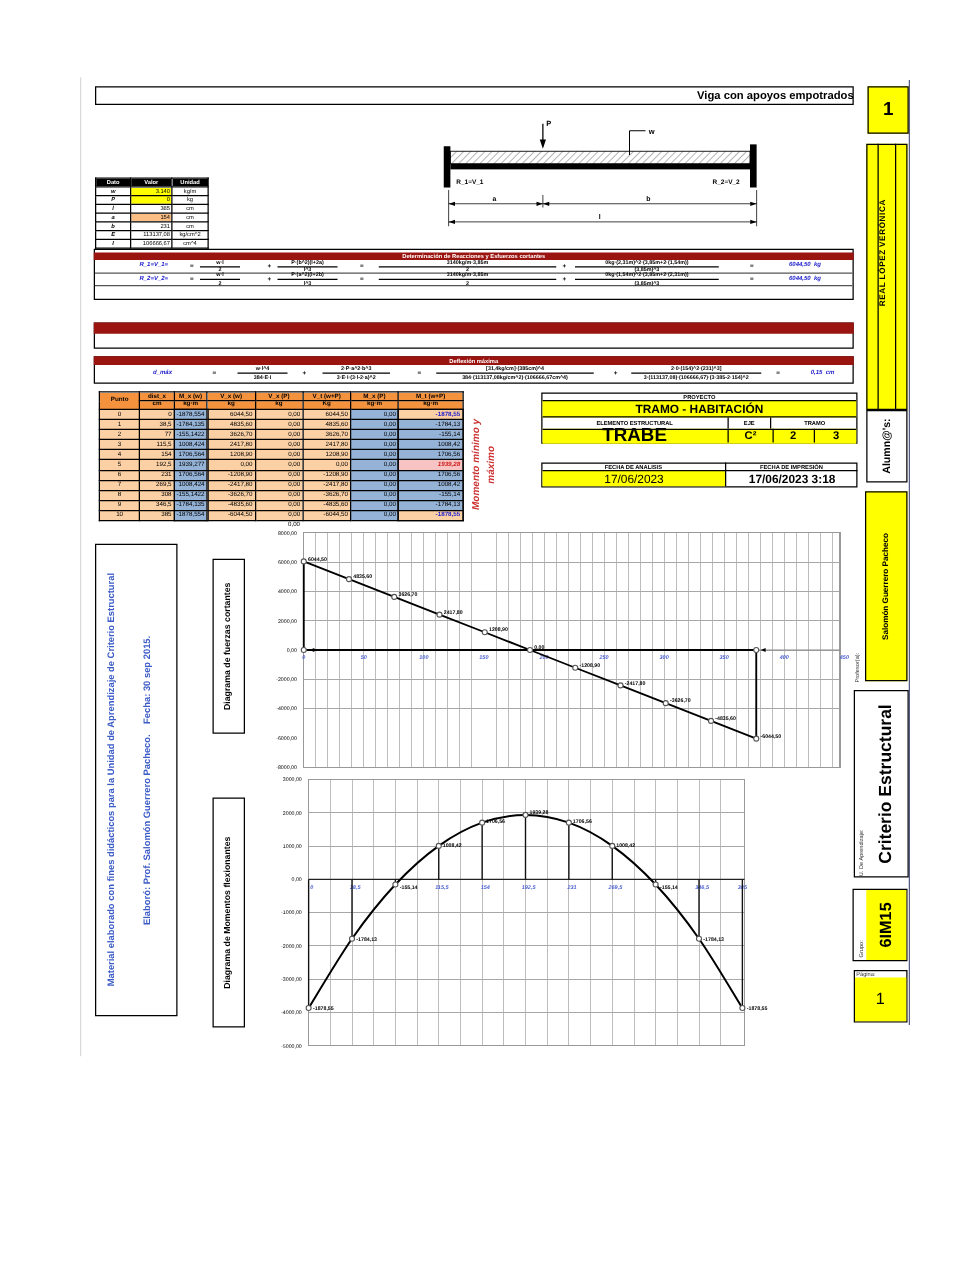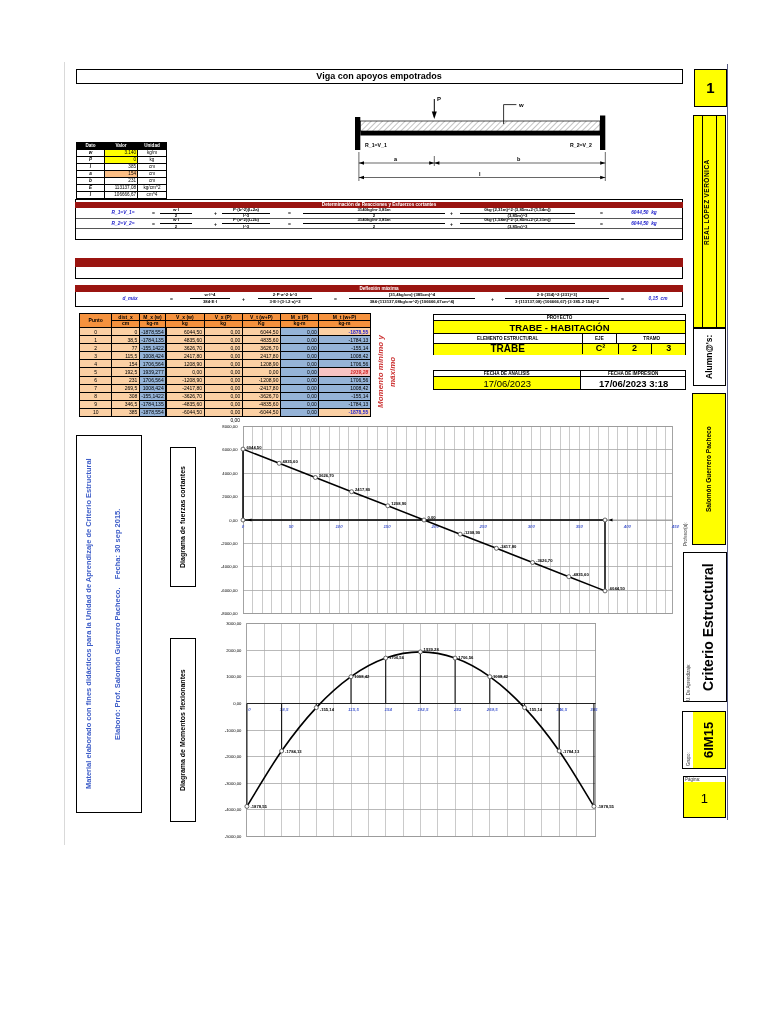--- a/index.html
+++ b/index.html
@@ -23,21 +23,21 @@
 #mt .hd2 td{height:5.6px;line-height:5.6px}
 #mt .pc{background:#fbd0a4;text-align:center;padding:0}
 #mt .oc{background:#fbd0a4}
 #mt .bc{background:#95b3d7}
 #mt .pk{background:#f7c3c3;color:#d02020;font-weight:bold;font-style:italic}
 #mt .rb{color:#2222cc;font-weight:bold}
 </style></head>
 <body>
 
 <div class="bx" style="left:76px;top:69px;width:607px;height:15px;"></div>
-<div class="ab" style="left:75px;top:71px;width:608px;text-align:center;font-size:9px;font-weight:bold">Viga con apoyos empotrados</div>
+<div class="ab" style="left:75px;top:71px;width:608px;text-align:right;font-size:9px;font-weight:bold">Viga con apoyos empotrados</div>
 
 <div class="bx" style="left:694px;top:69px;width:33px;height:38px;background:#ffff00;border-width:1.5px;text-align:center;line-height:35px;font-size:15px;font-weight:bold">1</div>
 <div class="bx" style="left:693px;top:115px;width:33px;height:213px;background:#ffff00"></div>
 <div class="ab" style="left:702px;top:115px;width:0;height:213px;border-left:1px solid #000"></div>
 <div class="ab" style="left:716px;top:115px;width:0;height:213px;border-left:1px solid #000"></div>
 <div class="ab vt" style="left:703px;top:115px;width:13px;height:175px;text-align:center;font-size:6.5px;font-weight:bold;letter-spacing:0.5px">REAL LÓPEZ VERÓNICA</div>
 <div class="bx" style="left:693px;top:328px;width:33px;height:58px;"></div>
 <div class="ab vt" style="left:693px;top:328px;width:33px;height:58px;text-align:center;font-size:8.5px;font-weight:bold;line-height:33px">Alumn@'s:</div>
 <div class="bx" style="left:692px;top:393px;width:34px;height:152px;background:#ffff00"></div>
 <div class="ab vt" style="left:683px;top:480px;width:8px;height:66px;font-size:4.5px;color:#333">Profesor(a):</div>
@@ -366,26 +366,26 @@
 </tbody>
   </table>
 <div class="ab" style="left:138.5px;top:327.3px;width:28px;height:89.6px;border:1.4px solid #000;box-sizing:border-box"></div>
 <div class="ab" style="left:318px;top:327.3px;width:53.4px;height:89.6px;border:1.4px solid #000;box-sizing:border-box"></div>
 <div class="ab" style="left:204px;top:418px;width:36px;text-align:right;font-size:4.9px">0,00</div>
 <div class="ab vt" style="left:376px;top:327px;width:12px;height:90px;font-size:8px;font-weight:bold;font-style:italic;color:#cc3333;text-align:center">Momento mínimo y</div>
 <div class="ab vt" style="left:388px;top:327px;width:12px;height:90px;font-size:8px;font-weight:bold;font-style:italic;color:#cc3333;text-align:center">máximo</div>
 
 <div class="bx" style="left:433px;top:314px;width:253px;height:41px;border-width:1.3px"></div>
 <div class="ab" style="left:433px;top:314.5px;width:253px;text-align:center;font-size:4.6px;font-weight:bold">PROYECTO</div>
-<div class="ab" style="left:434px;top:320px;width:251px;height:13.5px;background:#ffff00;border-top:1px solid #000;border-bottom:1px solid #000;box-sizing:border-box;text-align:center;font-size:9.5px;font-weight:bold;line-height:13px">TRABE - HABITACIÓN</div>
+<div class="ab" style="left:434px;top:320px;width:251px;height:13.5px;background:#ffff00;border-top:1px solid #000;border-bottom:1px solid #000;box-sizing:border-box;text-align:center;font-size:9.5px;font-weight:bold;line-height:13px">TRAMO - HABITACIÓN</div>
 <div class="ab" style="left:433px;top:333.5px;width:149.4px;height:9.8px;text-align:center;font-size:4.6px;font-weight:bold;line-height:10px;border-right:1px solid #000">ELEMENTO ESTRUCTURAL</div>
 <div class="ab" style="left:582.4px;top:333.5px;width:35px;height:9.8px;text-align:center;font-size:4.6px;font-weight:bold;line-height:10px;border-right:1px solid #000;box-sizing:border-box">EJE</div>
 <div class="ab" style="left:617.5px;top:333.5px;width:68.5px;height:9.8px;text-align:center;font-size:4.6px;font-weight:bold;line-height:10px">TRAMO</div>
 <div class="ab" style="left:434px;top:343.3px;width:251px;height:10.5px;background:#ffff00;border-top:1px solid #000"></div>
-<div class="ab" style="left:433px;top:343.3px;width:149.4px;height:11px;text-align:center;font-size:10px;font-weight:bold;line-height:11px">TRABE</div>
+<div class="ab" style="left:433px;top:343.3px;width:149.4px;height:11px;text-align:center;font-size:15px;font-weight:bold;line-height:11px">TRABE</div>
 <div class="ab" style="left:582.4px;top:343.3px;width:35px;height:11px;text-align:center;font-size:9px;font-weight:bold;line-height:11px;border-left:1px solid #000;box-sizing:border-box">C²</div>
 <div class="ab" style="left:617.5px;top:343.3px;width:33.2px;height:11px;text-align:center;font-size:9px;font-weight:bold;line-height:11px;border-left:1px solid #000;box-sizing:border-box">2</div>
 <div class="ab" style="left:650.7px;top:343.3px;width:35.3px;height:11px;text-align:center;font-size:9px;font-weight:bold;line-height:11px;border-left:1px solid #000;box-sizing:border-box">3</div>
 
 <div class="bx" style="left:433px;top:369.8px;width:253px;height:20.5px;border-width:1.3px"></div>
 <div class="ab" style="left:433px;top:369.8px;width:147.4px;height:6.6px;text-align:center;font-size:4.6px;font-weight:bold;line-height:7px;border-right:1px solid #000">FECHA DE ANALISIS</div>
 <div class="ab" style="left:580.4px;top:369.8px;width:105.6px;height:6.6px;text-align:center;font-size:4.6px;font-weight:bold;line-height:7px">FECHA DE IMPRESIÓN</div>
 <div class="ab" style="left:434px;top:376.4px;width:146.4px;height:12.6px;background:#ffff00;border-top:1px solid #000;box-sizing:border-box;text-align:center;font-size:9.5px;font-weight:normal;line-height:13px">17/06/2023</div>
 <div class="ab" style="left:580.4px;top:376.4px;width:105.6px;height:12.6px;border-top:1px solid #000;border-left:1px solid #000;box-sizing:border-box;text-align:center;font-size:9.5px;font-weight:bold;line-height:13px">17/06/2023 3:18</div>
 <svg class="ab" style="left:200px;top:418px" width="480" height="205" viewBox="0 0 480 205" shape-rendering="crispEdges">

